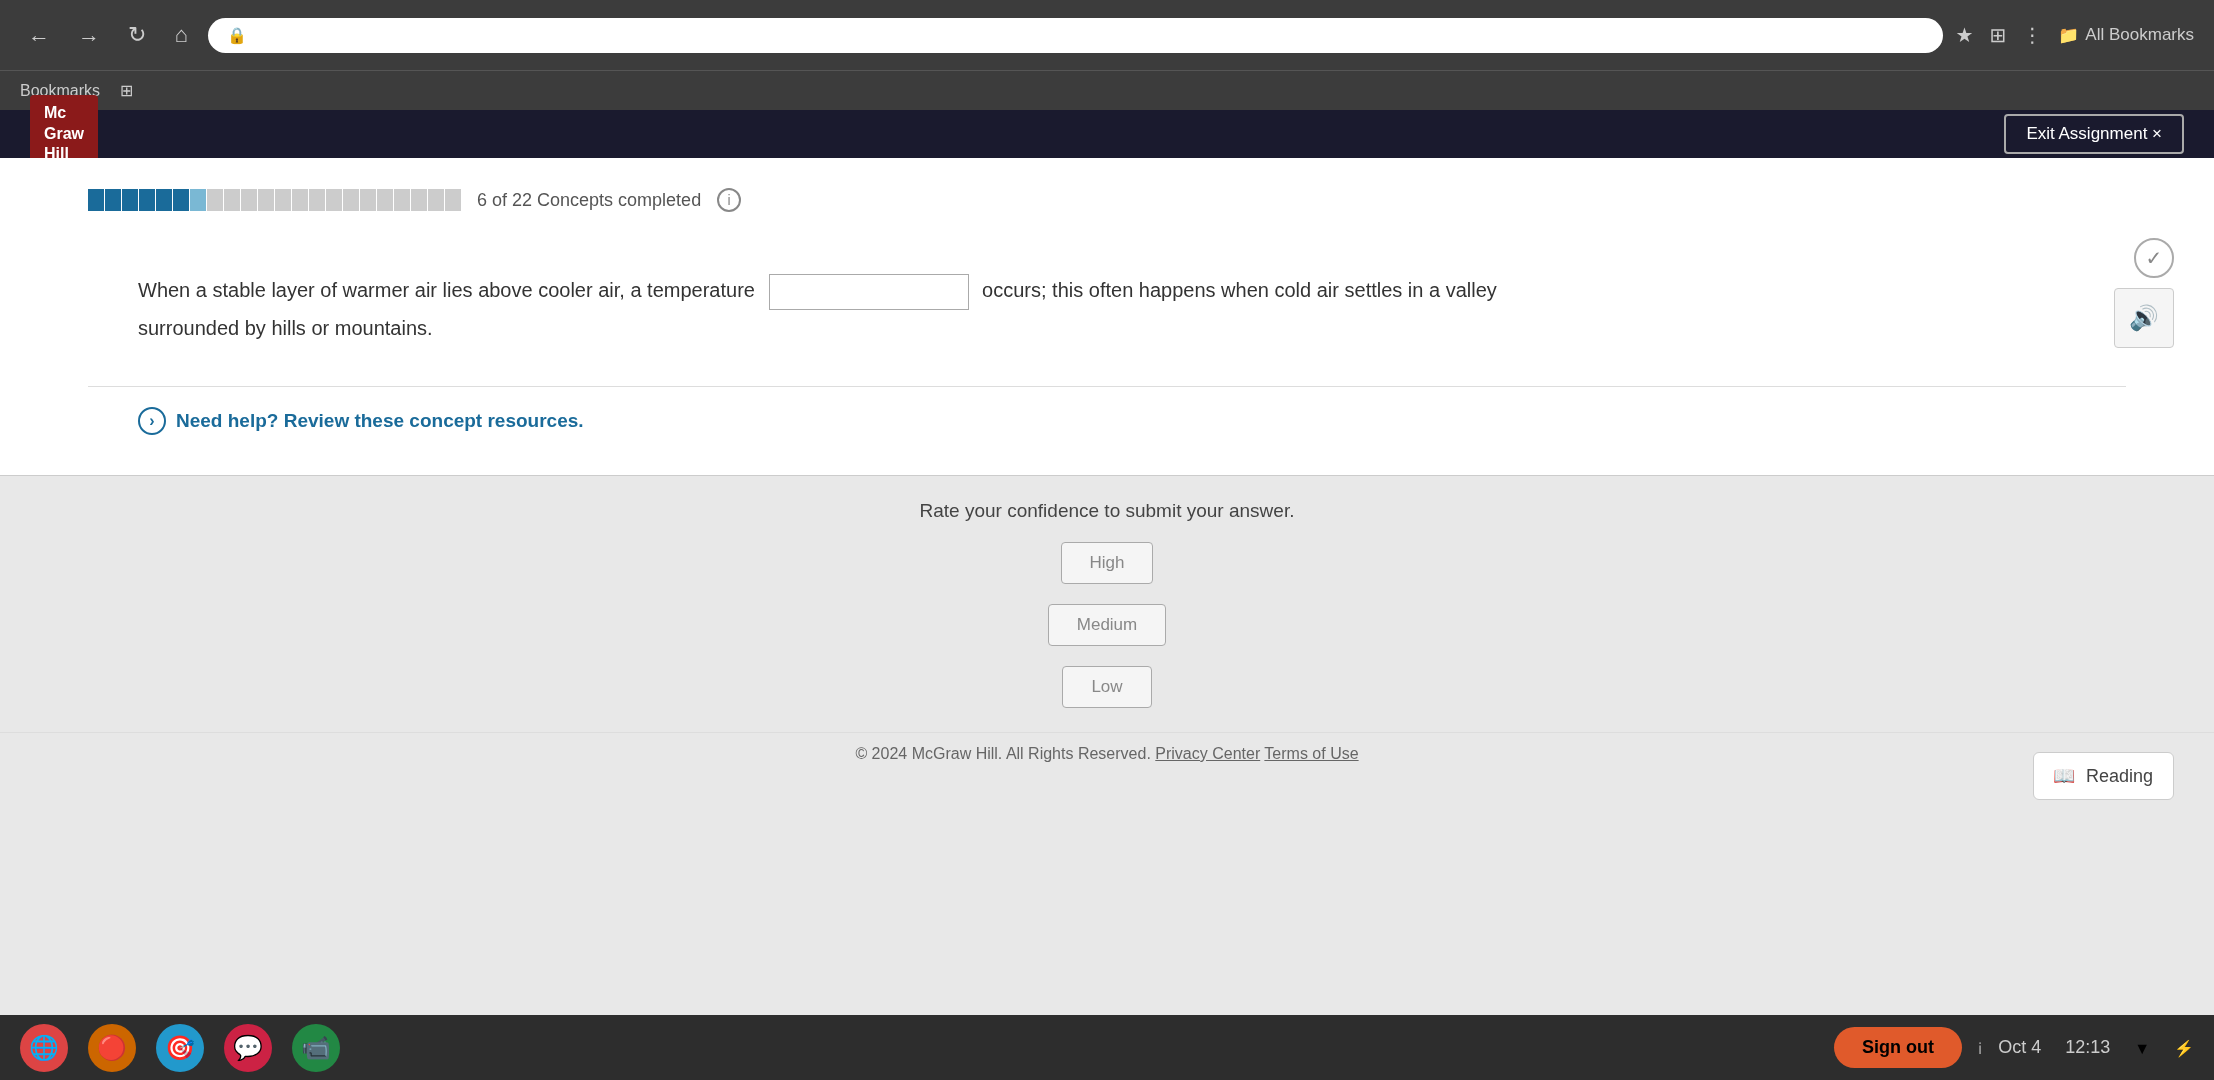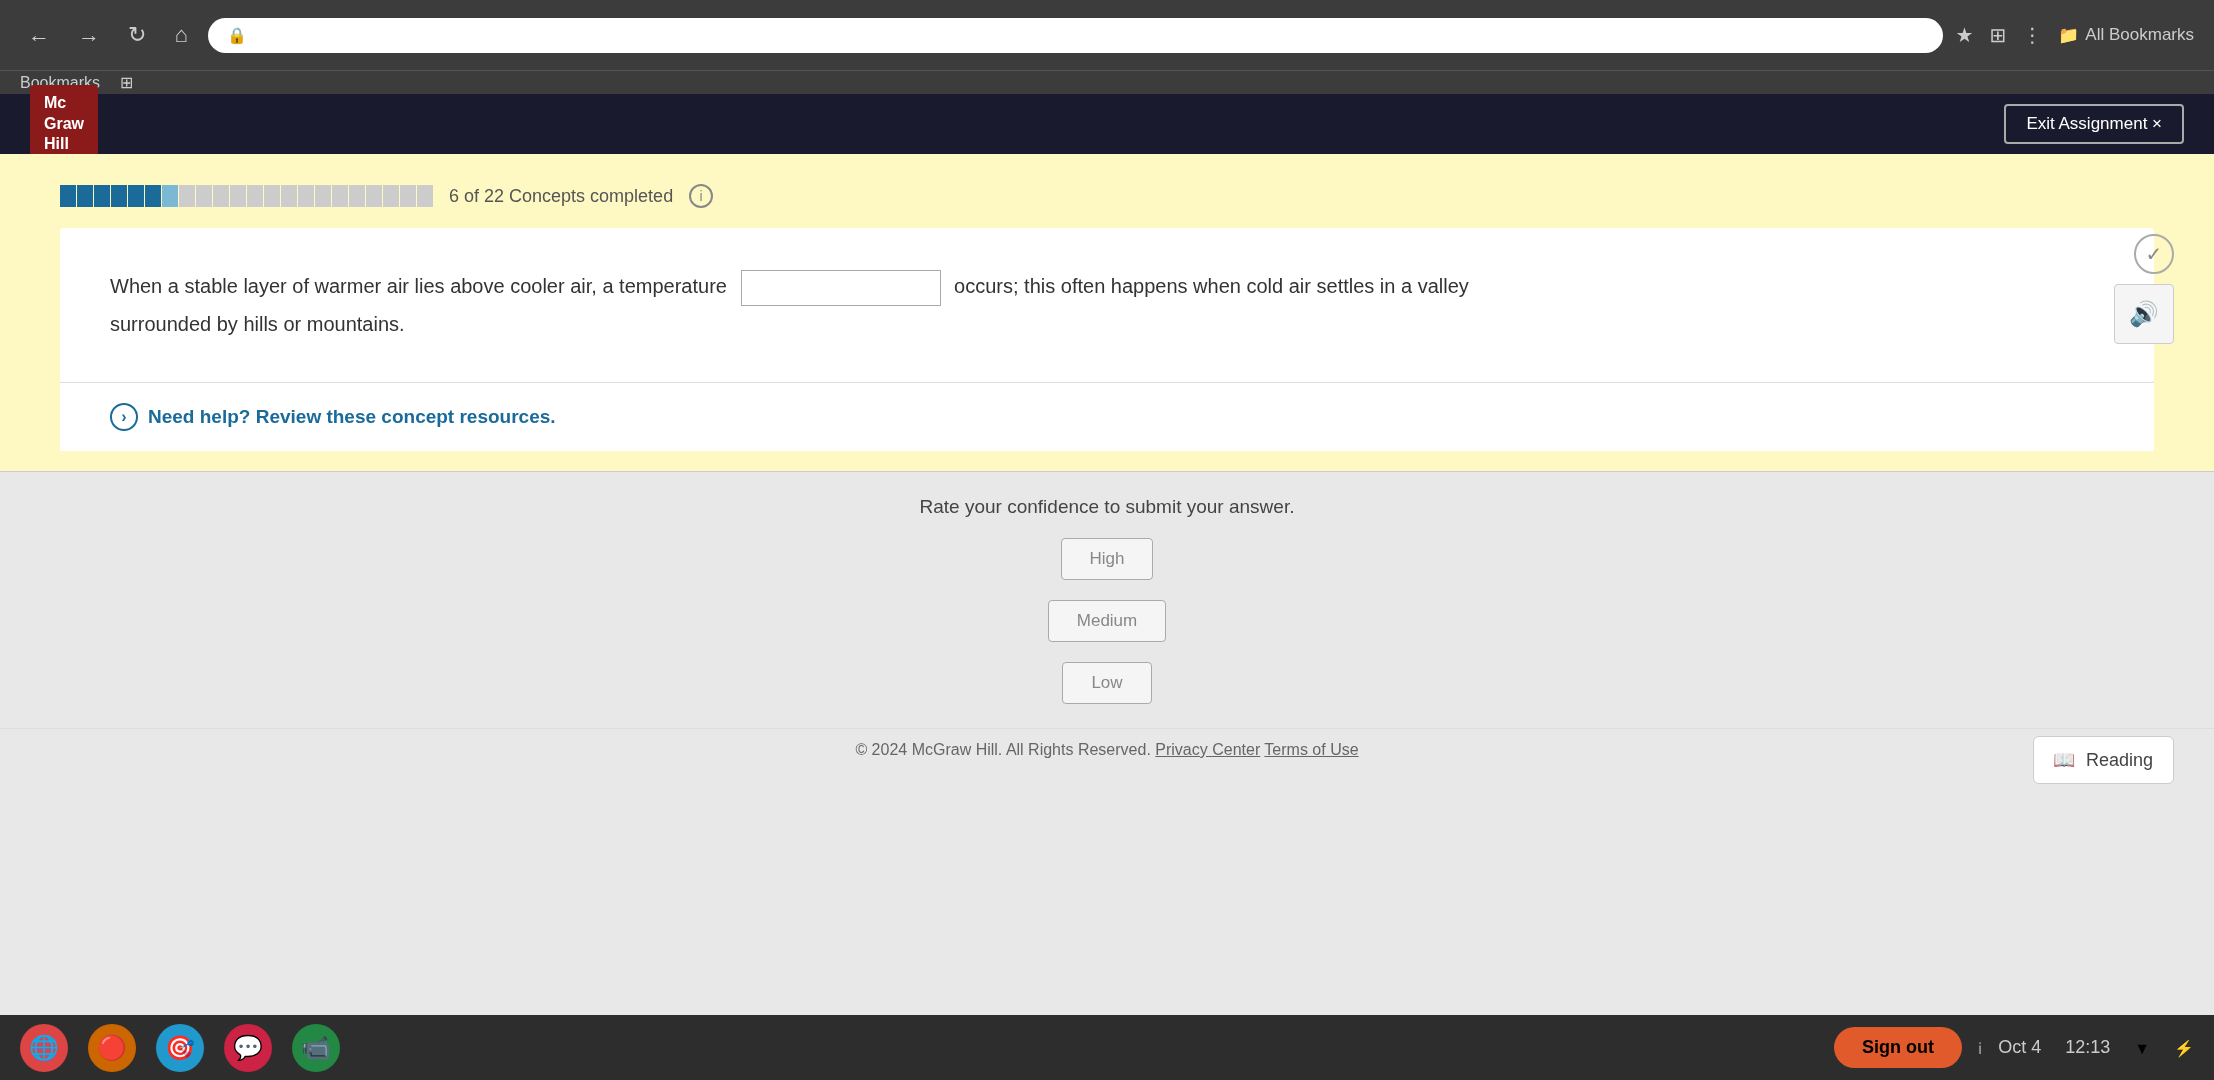--- a/index.html
+++ b/index.html
@@ -60,21 +60,21 @@
       color: #ccc;
       font-size: 17px;
       display: flex;
       align-items: center;
       gap: 6px;
     }
 
     
     .bookmarks-bar {
       background: #3c3c3c;
-      height: 24px;
+      height: 40px;
       display: flex;
       align-items: center;
       padding: 0 20px;
       gap: 20px;
       border-top: 1px solid #555;
     }
     .bookmarks-bar span {
       color: #ccc;
       font-size: 16px;
     }
@@ -83,21 +83,21 @@
     .main-content {
       background: #e8e8e8;
       width: 100%;
       height: calc(1080px - 110px);
       position: relative;
     }
 
     
     .top-bar {
       background: #1a1a2e;
-      height: 60px;
+      height: 48px;
       display: flex;
       align-items: center;
       justify-content: space-between;
       padding: 0 30px;
     }
     .mcgraw-logo {
       background: #8b1a1a;
       color: white;
       font-size: 16px;
       font-weight: bold;
@@ -110,22 +110,22 @@
       color: white;
       border: 2px solid #aaa;
       padding: 8px 20px;
       font-size: 17px;
       cursor: pointer;
       border-radius: 4px;
     }
 
     
     .content-wrapper {
-      background: #fef9c3;
-      padding: 20px 60px;
+      background: #ffffff;
+      padding: 20px 88px;
       position: relative;
     }
 
     
     .progress-section {
       display: flex;
       align-items: center;
       gap: 16px;
       margin-bottom: 20px;
       padding-top: 10px;

